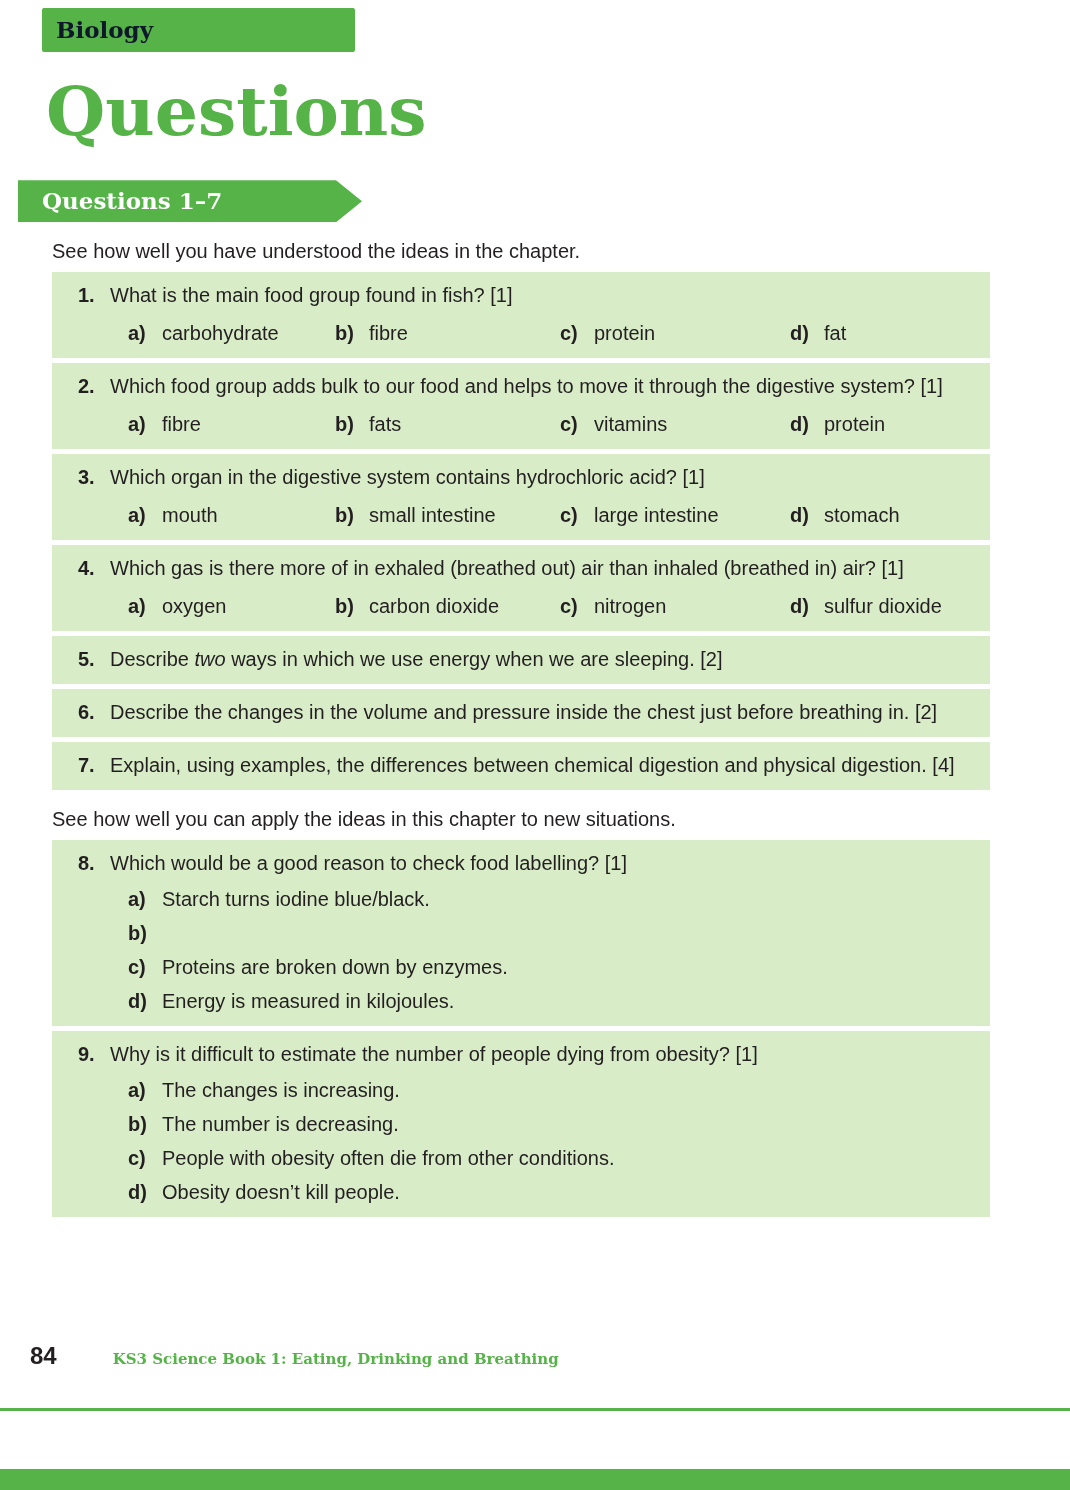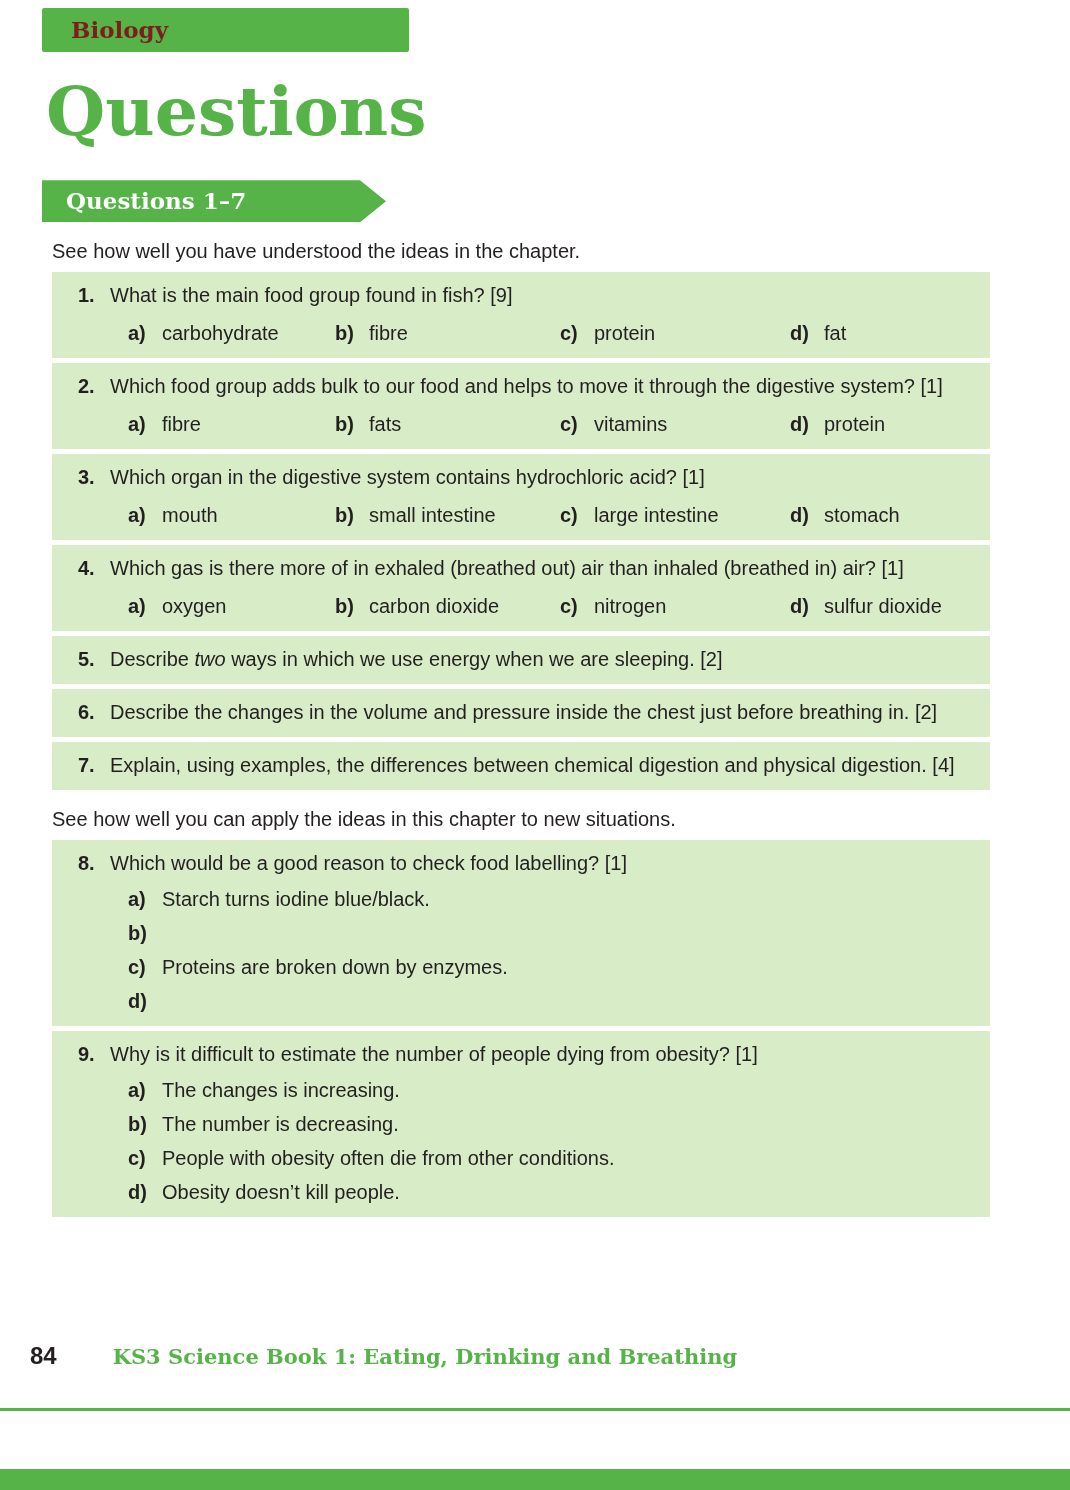--- a/index.html
+++ b/index.html
@@ -15,41 +15,41 @@
   }
   .page {
     position: relative;
     width: 1070px;
     height: 1490px;
     background: #ffffff;
     overflow: hidden;
   }
   .subject-tab {
     margin: 8px 0 0 42px;
-    width: 367px;
+    width: 313px;
     height: 44px;
     background: var(--green);
-    color: #7f1d1d;
+    color: #0f172a;
     font-family: "DejaVu Serif", serif;
     font-weight: bold;
     font-size: 23px;
     line-height: 44px;
-    padding-left: 29px;
+    padding-left: 14px;
     border-radius: 2px;
   }
   .page-title {
     margin: 20px 0 0 46px;
     color: var(--green);
     font-family: "DejaVu Serif", serif;
     font-weight: bold;
     font-size: 68px;
     line-height: 1.15;
   }
   .banner {
-    margin-left: 42px;
+    margin-left: 18px;
     width: 344px;
     height: 42px;
     background: var(--green);
     clip-path: polygon(0 0, calc(100% - 26px) 0, 100% 50%, calc(100% - 26px) 100%, 0 100%);
     color: #ffffff;
     font-family: "DejaVu Serif", serif;
     font-weight: bold;
     font-size: 23px;
     line-height: 42px;
     padding-left: 24px;
@@ -124,21 +124,21 @@
   .page-number {
     font-size: 24px;
     font-weight: bold;
     color: var(--ink);
   }
   .book-title {
     margin-left: 56px;
     color: var(--green);
     font-family: "DejaVu Serif", serif;
     font-weight: bold;
-    font-size: 21px;
+    font-size: 15px;
   }
   .bottom-bar {
     position: absolute;
     left: 0;
     bottom: 0;
     width: 100%;
     height: 21px;
     background: var(--green);
   }
 </style>
@@ -152,21 +152,21 @@
   <h1 class="page-title">Questions</h1>
 
   <div class="banner banner-1">Questions 1–7</div>
   <p class="intro">See how well you have understood the ideas in the chapter.</p>
 
   <div class="questions">
 
     <div class="q-block">
       <div class="q-row">
         <span class="q-num">1.</span>
-        <span class="q-text">What is the main food group found in fish? [9]</span>
+        <span class="q-text">What is the main food group found in fish? [1]</span>
       </div>
       <div class="opts-grid">
         <div class="opt">
             <span class="opt-letter">a)</span>
             <span>carbohydrate</span>
           </div>
         <div class="opt">
             <span class="opt-letter">b)</span>
             <span>fibre</span>
           </div>
@@ -295,20 +295,21 @@
           </div>
         <div class="opt">
             <span class="opt-letter">b)</span>
           </div>
         <div class="opt">
             <span class="opt-letter">c)</span>
             <span>Proteins are broken down by enzymes.</span>
           </div>
         <div class="opt">
             <span class="opt-letter">d)</span>
+            <span>Energy is measured in kilojoules.</span>
           </div>
       </div>
     </div>
 
     <div class="q-block">
       <div class="q-row">
         <span class="q-num">9.</span>
         <span class="q-text">Why is it difficult to estimate the number of people dying from obesity? [1]</span>
       </div>
       <div class="opts-list">

